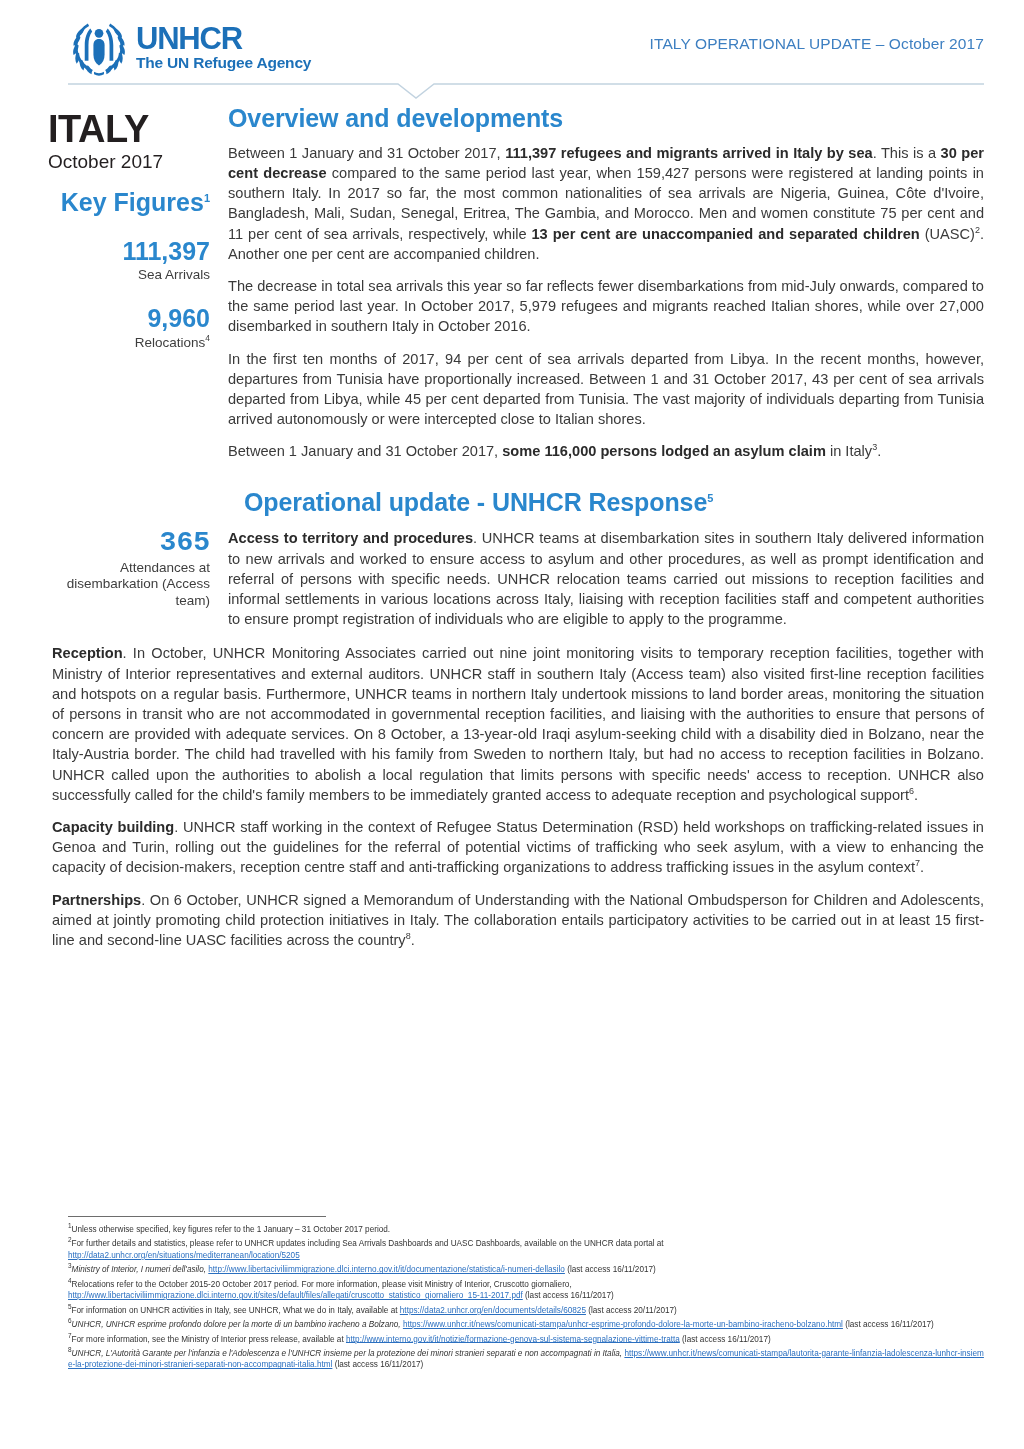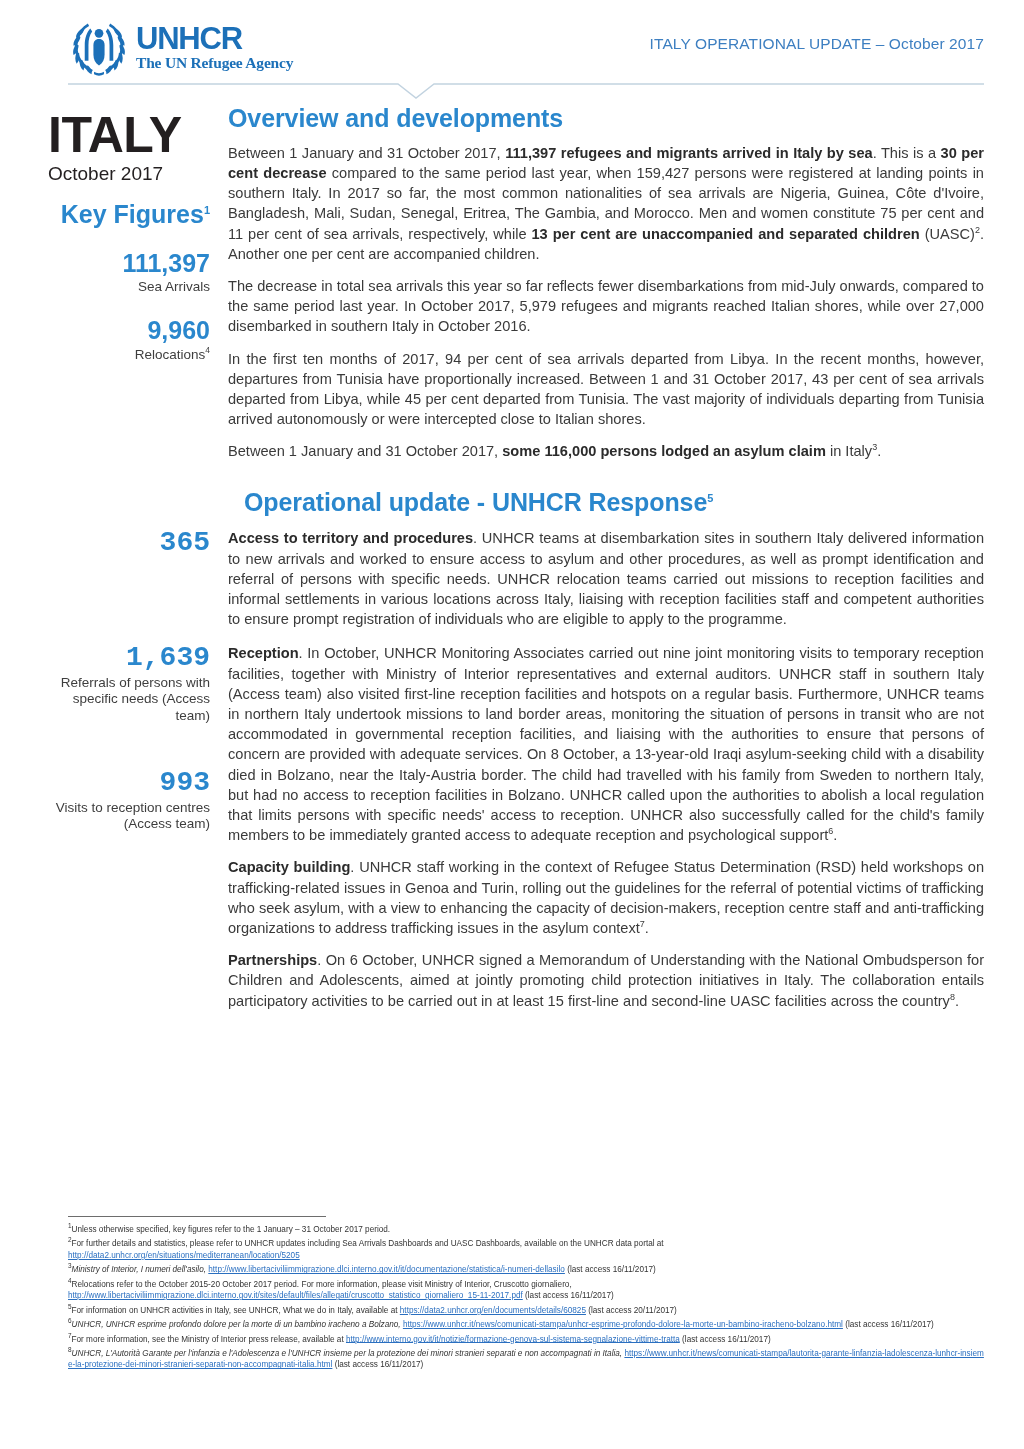--- a/index.html
+++ b/index.html
@@ -42,21 +42,21 @@
   }
   .logo-unhcr {
     font-family: "Liberation Sans", sans-serif;
     font-weight: bold;
     font-size: 31px;
     letter-spacing: -1.2px;
     color: #1c70b8;
     line-height: 0.98;
   }
   .logo-tagline {
-    font-family: Liberation Serif, serif;
+    font-family: Liberation Sans, sans-serif;
     font-weight: bold;
     font-size: 15.5px;
     letter-spacing: -0.2px;
     color: #1c70b8;
     margin-top: 1px;
   }
   .header-title {
     font-size: 15.5px;
     color: #3d7fc1;
     letter-spacing: 0.1px;
@@ -87,21 +87,21 @@
     padding-right: 14px;
     box-sizing: border-box;
   }
   .col-right {
     flex: 1 1 auto;
     padding-left: 4px;
   }
 
   
   .country-name {
-    font-size: 50px;
+    font-size: 38px;
     font-weight: bold;
     color: #231f20;
     letter-spacing: -0.5px;
     line-height: 1.0;
     text-align: left;
     margin: 6px 0 0 0;
   }
   .country-date {
     font-size: 19px;
     color: #231f20;
@@ -305,38 +305,29 @@
       <div class="section-heading">
         <span>Operational update - UNHCR Response</span><sup>5</sup>
       </div>
     </div>
   </div>
 
   <div class="content">
     <div class="col-left">
       <div class="stat stat-op">
         <div class="stat-value">365</div>
+        <div class="stat-label">Attendances at disembarkation (Access team)</div>
       </div>
     </div>
     <div class="col-right">
       <p class="body-text"><span class="lead-term">Access to territory and procedures</span><span>. UNHCR teams at disembarkation sites in southern Italy delivered information to new arrivals and worked to ensure access to asylum and other procedures, as well as prompt identification and referral of persons with specific needs. UNHCR relocation teams carried out missions to reception facilities and informal settlements in various locations across Italy, liaising with reception facilities staff and competent authorities to ensure prompt registration of individuals who are eligible to apply to the programme.</span></p>
     </div>
   </div>
 
   <div class="content" style="margin-top:14px;">
-    <div class="col-left">
-      <div class="stat stat-op">
-        <div class="stat-value">1,639</div>
-        <div class="stat-label">Referrals of persons with specific needs (Access team)</div>
-      </div>
-      <div class="stat stat-op" style="margin-top:44px;">
-        <div class="stat-value">993</div>
-        <div class="stat-label">Visits to reception centres (Access team)</div>
-      </div>
-    </div>
     <div class="col-right">
       <p class="body-text"><span class="lead-term">Reception</span><span>. In October, UNHCR Monitoring Associates carried out nine joint monitoring visits to temporary reception facilities, together with Ministry of Interior representatives and external auditors. UNHCR staff in southern Italy (Access team) also visited first-line reception facilities and hotspots on a regular basis. Furthermore, UNHCR teams in northern Italy undertook missions to land border areas, monitoring the situation of persons in transit who are not accommodated in governmental reception facilities, and liaising with the authorities to ensure that persons of concern are provided with adequate services. On 8 October, a 13-year-old Iraqi asylum-seeking child with a disability died in Bolzano, near the Italy-Austria border. The child had travelled with his family from Sweden to northern Italy, but had no access to reception facilities in Bolzano. UNHCR called upon the authorities to abolish a local regulation that limits persons with specific needs' access to reception. UNHCR also successfully called for the child's family members to be immediately granted access to adequate reception and psychological support</span><sup>6</sup><span>.</span></p>
 
       <p class="body-text"><span class="lead-term">Capacity building</span><span>. UNHCR staff working in the context of Refugee Status Determination (RSD) held workshops on trafficking-related issues in Genoa and Turin, rolling out the guidelines for the referral of potential victims of trafficking who seek asylum, with a view to enhancing the capacity of decision-makers, reception centre staff and anti-trafficking organizations to address trafficking issues in the asylum context</span><sup>7</sup><span>.</span></p>
 
       <p class="body-text"><span class="lead-term">Partnerships</span><span>. On 6 October, UNHCR signed a Memorandum of Understanding with the National Ombudsperson for Children and Adolescents, aimed at jointly promoting child protection initiatives in Italy. The collaboration entails participatory activities to be carried out in at least 15 first-line and second-line UASC facilities across the country</span><sup>8</sup><span>.</span></p>
     </div>
   </div>
 </div>
 

